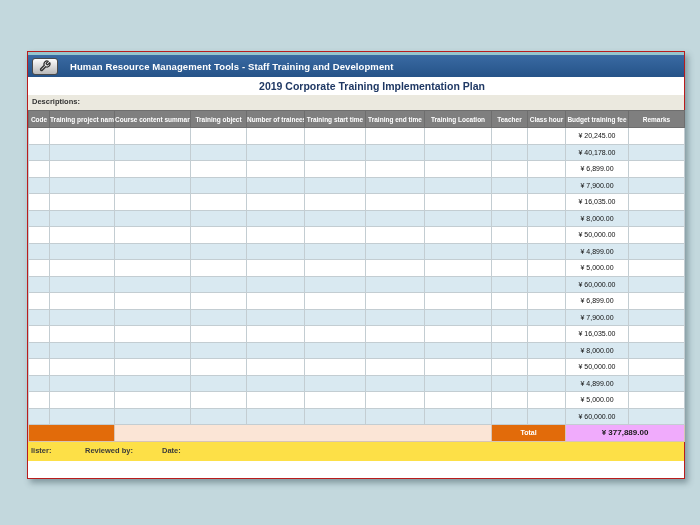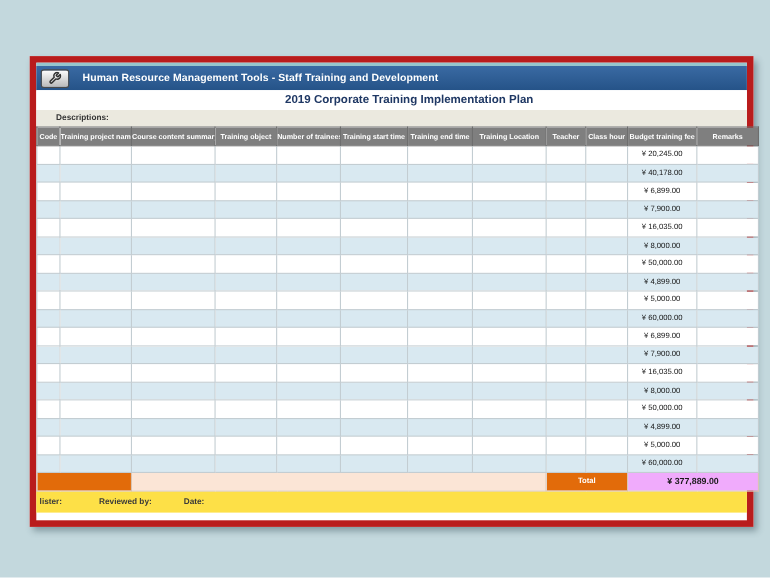--- a/index.html
+++ b/index.html
@@ -8,21 +8,21 @@
     background: #c3d8dd;
     font-family: "Liberation Sans", "DejaVu Sans", sans-serif;
     position: relative;
     overflow: hidden;
   }
   .card {
     position: absolute;
     left: 27px; top: 51px;
     width: 658px; height: 428px;
     background: #ffffff;
-    border: 6px solid #b91c1c;
+    border: 1px solid #b91c1c;
     box-shadow: 3px 4px 6px rgba(50, 75, 85, 0.45);
   }
   .top-strip { height: 3px; background: #96c5cd; }
   .titlebar {
     height: 22px;
     background: linear-gradient(#3a6aa3, #255388);
     display: flex;
     align-items: center;
   }
   .icon-btn {
@@ -48,21 +48,21 @@
   }
   .title-band span {
     color: #1f3864;
     font-size: 10.5px;
     font-weight: bold;
   }
   .desc-band {
     height: 15px;
     background: #ebe9df;
     display: flex; align-items: flex-start;
-    padding: 2px 0 0 18px;
+    padding: 2px 0 0 4px;
   }
   .desc-band span {
     color: #333333;
     font-size: 7.5px;
     font-weight: bold;
   }
   table {
     border-collapse: collapse;
     table-layout: fixed;
     width: 656px;

